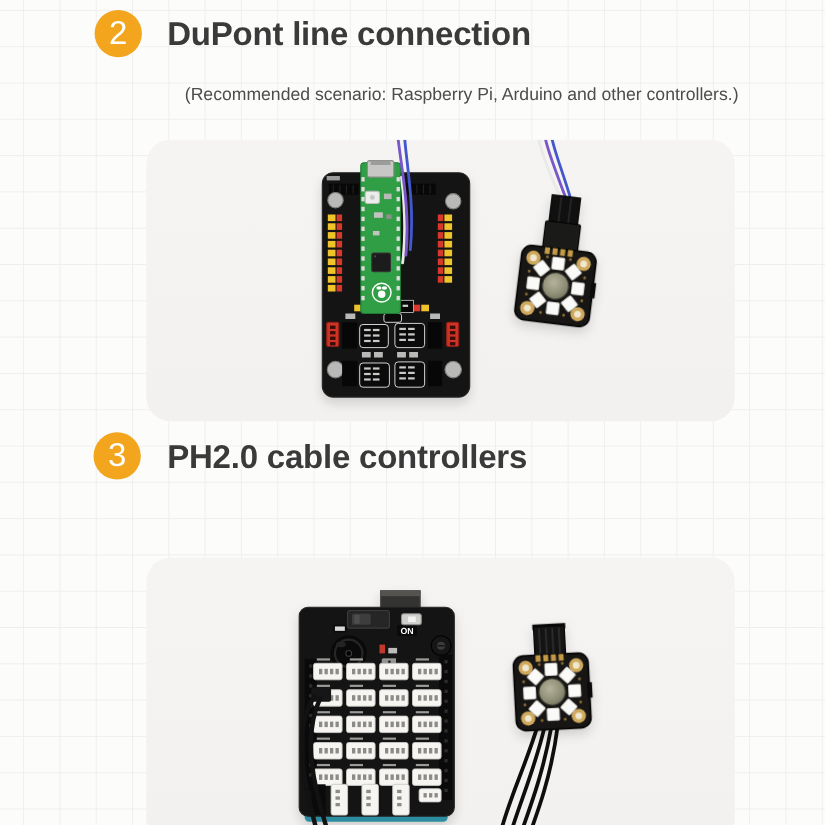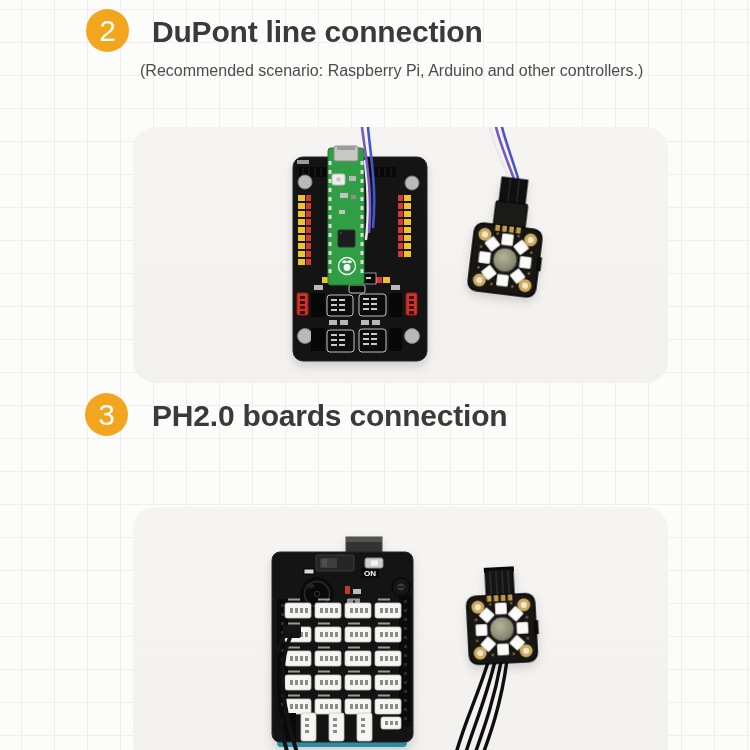--- a/index.html
+++ b/index.html
@@ -20,22 +20,23 @@
   }
   .badge-2{left:86px;top:9px;}
   .badge-3{left:85px;top:393px;}
   .sec-title{
     position:absolute;left:152px;color:#3a3a3a;font-size:30px;font-weight:bold;
     letter-spacing:-0.2px;white-space:nowrap;
   }
   .sec-title-2{top:15px;}
   .sec-title-3{top:399px;}
   .sec-subtitle{
-    position:absolute;left:140px;color:#4c4c4c;font-size:16px;font-weight:normal;
+    position:absolute;left:168px;color:#4c4c4c;font-size:16px;font-weight:normal;
     white-space:nowrap;
+    margin-top:16px;
   }
   .sec-subtitle-2{top:62px;}
   .sec-subtitle-3{top:448px;}
   .photo-panel{
     position:absolute;left:133px;width:535px;border-radius:22px;
     background:linear-gradient(180deg,#f5f4f2 0%,#f2f1ef 100%);
     overflow:hidden;
   }
   .photo-panel-1{top:127px;height:256px;}
   .photo-panel-2{top:507px;height:260px;}
@@ -325,21 +326,21 @@
           <rect x="-16" y="-58" width="32" height="25" rx="2" fill="#1a1a19" stroke="#000000"></rect>
         </g>
         <use href="#ledmod"></use>
       </g>
     </svg>
   </div>
 
   <div class="badge badge-3">
     <span>3</span>
   </div>
-  <div class="sec-title sec-title-3">PH2.0 boards connection</div>
+  <div class="sec-title sec-title-3">PH2.0 cable controllers</div>
 
   <div class="photo-panel photo-panel-2">
     <svg viewBox="0 0 535 260" width="535" height="260">
 
       <g class="soft-shadow">
         <rect x="144" y="224" width="130" height="16" rx="4" fill="#2d8da0"></rect>
         <rect x="213" y="30" width="36" height="22" fill="#333331" stroke="#4a4a48"></rect>
         <rect x="213" y="30" width="36" height="5" fill="#55534f"></rect>
         <rect x="139" y="45" width="141" height="190" rx="8" fill="#141414" stroke="#242424"></rect>
 

